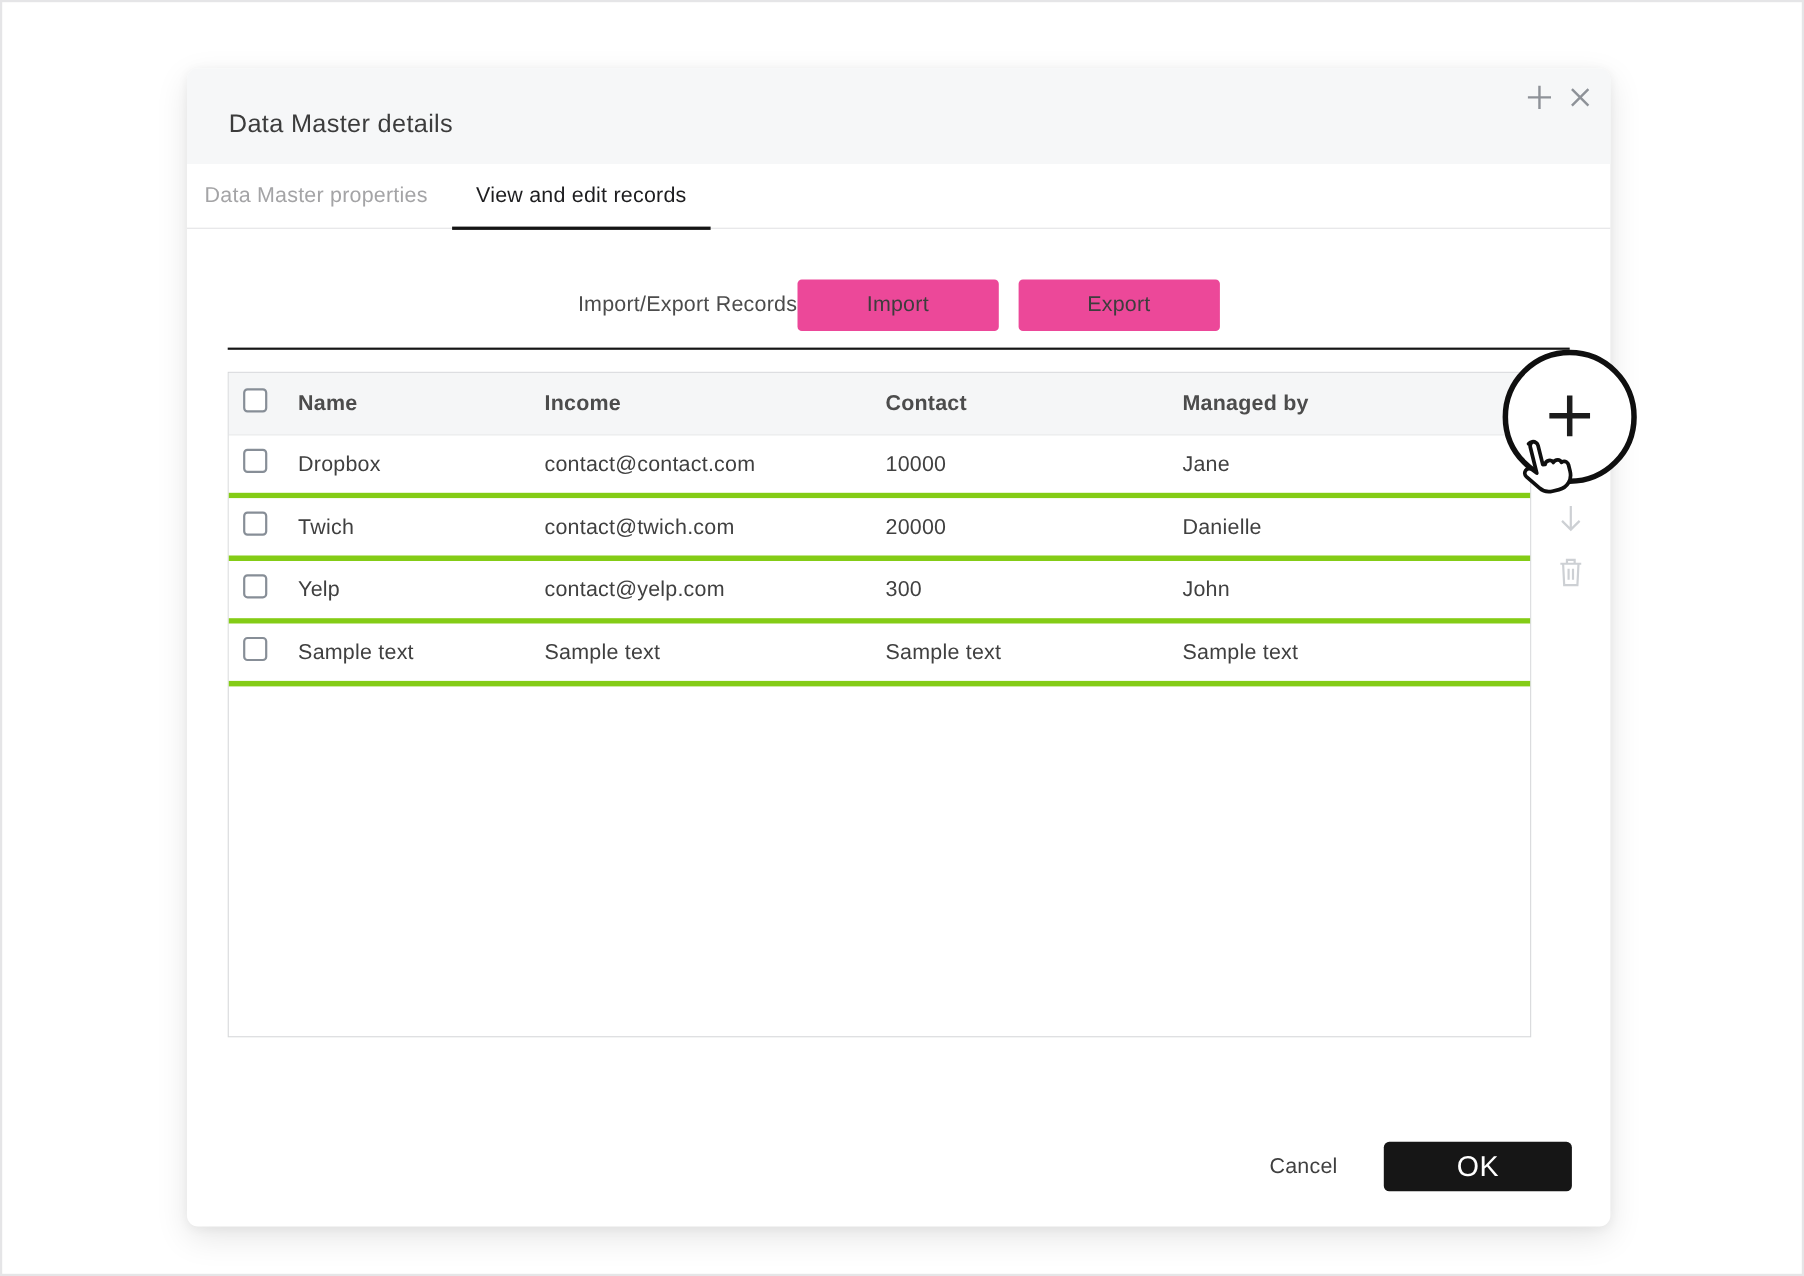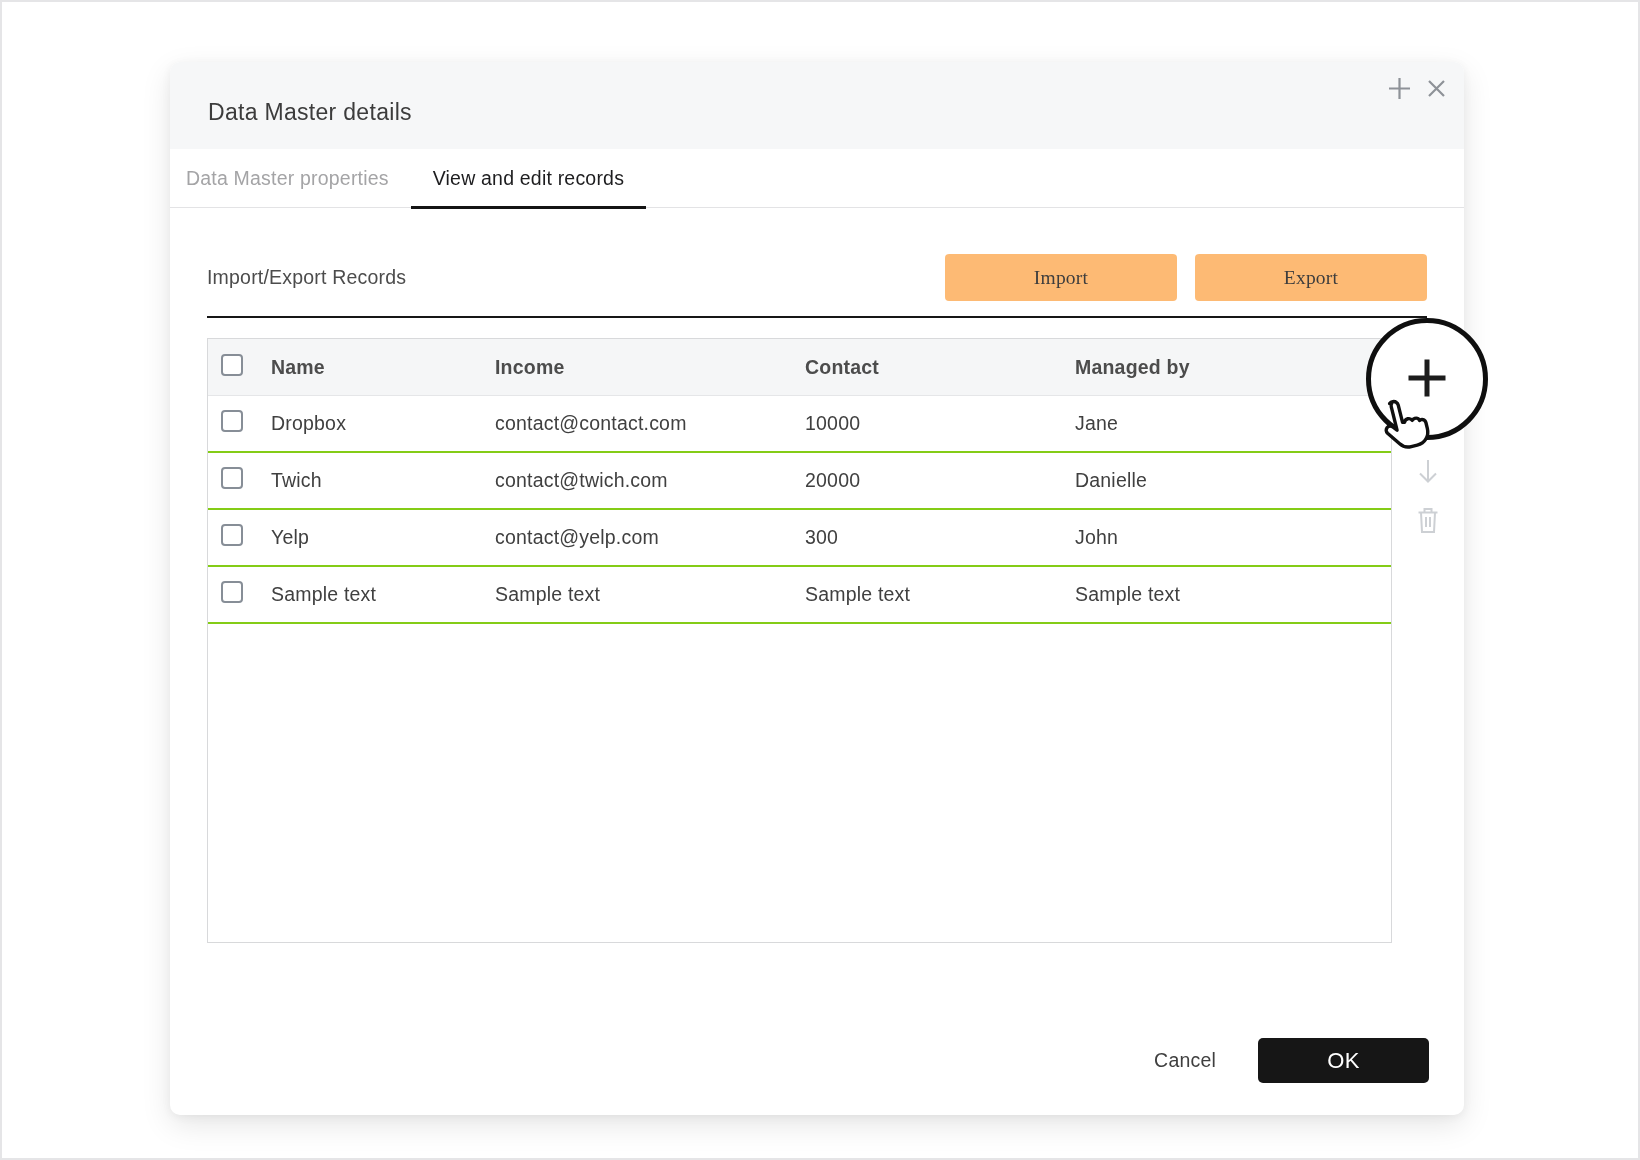--- a/index.html
+++ b/index.html
@@ -19,55 +19,55 @@
           border-bottom:1px solid #e3e3e5; }
   .tab { padding:0 22px; display:flex; align-items:center; font-size:19.5px; color:#a4a4a6;
          letter-spacing:.2px; position:relative; background:none; border:none; cursor:pointer;
          font-family:"Liberation Sans", sans-serif; }
   .tab:first-child { padding-left:0; }
   .tab.active { color:#1d1d1f; }
   .tab.active::after { content:""; position:absolute; left:0; right:0; bottom:-2px; height:3px; background:#141414; }
 
   .content { position:absolute; top:146px; left:37px; right:37px; bottom:0; }
 
-  .import-row { margin-top:46px; height:47px; display:flex; align-items:center; justify-content:space-between; }
+  .import-row { margin-top:46px; height:47px; display:flex; align-items:center; justify-content:center; }
   .section-label { font-size:19.5px; color:#4c4c4c; letter-spacing:.2px; }
   .btn-group { display:flex; gap:18px; }
-  .btn-gray { width:232px; height:47px; background:#fdba74; border:none; border-radius:4px;
+  .btn-gray { width:183px; height:47px; background:#ec4899; border:none; border-radius:4px;
               font-size:19.5px; color:#3d3d3d; letter-spacing:.2px; cursor:pointer;
-              font-family:Liberation Serif, serif; }
+              font-family:Liberation Sans, sans-serif; }
   .divider-dark { height:2px; background:#161616; margin-top:15px; }
   .records-label { margin-top:24px; font-size:19.5px; color:#4c4c4c; letter-spacing:.2px; }
 
   .table-area { position:relative; margin-top:20px; width:1185px; }
   .records-table { width:1185px; height:605px; border:1px solid #d8d9db; background:#fff; }
   .t-header { height:57px; background:#f5f6f7; display:grid; grid-template-columns:63px 224px 310px 270px 1fr;
               align-items:center; border-bottom:1px solid #e5e6e8; font-size:19.5px; color:#4c4c4c; letter-spacing:.2px;font-weight:bold; }
   .t-row { height:57px; display:grid; grid-template-columns:63px 224px 310px 270px 1fr; align-items:center;
-           border-bottom:2px solid #84cc16; font-size:19.5px; color:#404040; letter-spacing:.2px; background:#fff; }
+           border-bottom:5px solid #84cc16; font-size:19.5px; color:#404040; letter-spacing:.2px; background:#fff; }
   .cb-cell { padding-left:13px; }
   .checkbox { display:inline-block; width:22px; height:22px; border:2px solid #878e97; border-radius:4px;
               background:#fff; cursor:pointer; }
 
   .side-rail { position:absolute; left:1185px; top:0; width:72px; height:605px; }
   .rail-icon { position:absolute; left:50%; transform:translateX(-50%); background:none; border:none;
                line-height:0; padding:0; cursor:pointer; }
   .move-down-btn { top:120px; }
   .delete-btn { top:168px; }
 
   .add-highlight { position:absolute; left:1159px; top:-20px; width:122px; height:122px; background:#fff;
                    border:5px solid #0f0f0f; border-radius:50%; z-index:5; display:flex; align-items:center;
                    justify-content:center; cursor:pointer; }
   .hand-cursor { position:absolute; left:1168px; top:58px; z-index:6; line-height:0; }
 
   .footer { position:absolute; right:35px; bottom:32px; display:flex; align-items:center; gap:42px; }
   .cancel-btn { background:none; border:none; font-size:19.5px; color:#3f3f3f; letter-spacing:.2px;
                 cursor:pointer; font-family:"Liberation Sans", sans-serif; }
   .ok-btn { width:171px; height:45px; background:#161616; color:#fff; border:none; border-radius:5px;
-            font-size:22px; letter-spacing:.4px; cursor:pointer; font-family:"Liberation Sans", sans-serif; }
+            font-size:26px; letter-spacing:.4px; cursor:pointer; font-family:"Liberation Sans", sans-serif; }
 </style>
 </head>
 <body>
 
 <div class="frame">
   <div class="dialog">
 
     <div class="dialog-header">
       <div class="dialog-title">Data Master details</div>
       <div class="header-actions">

